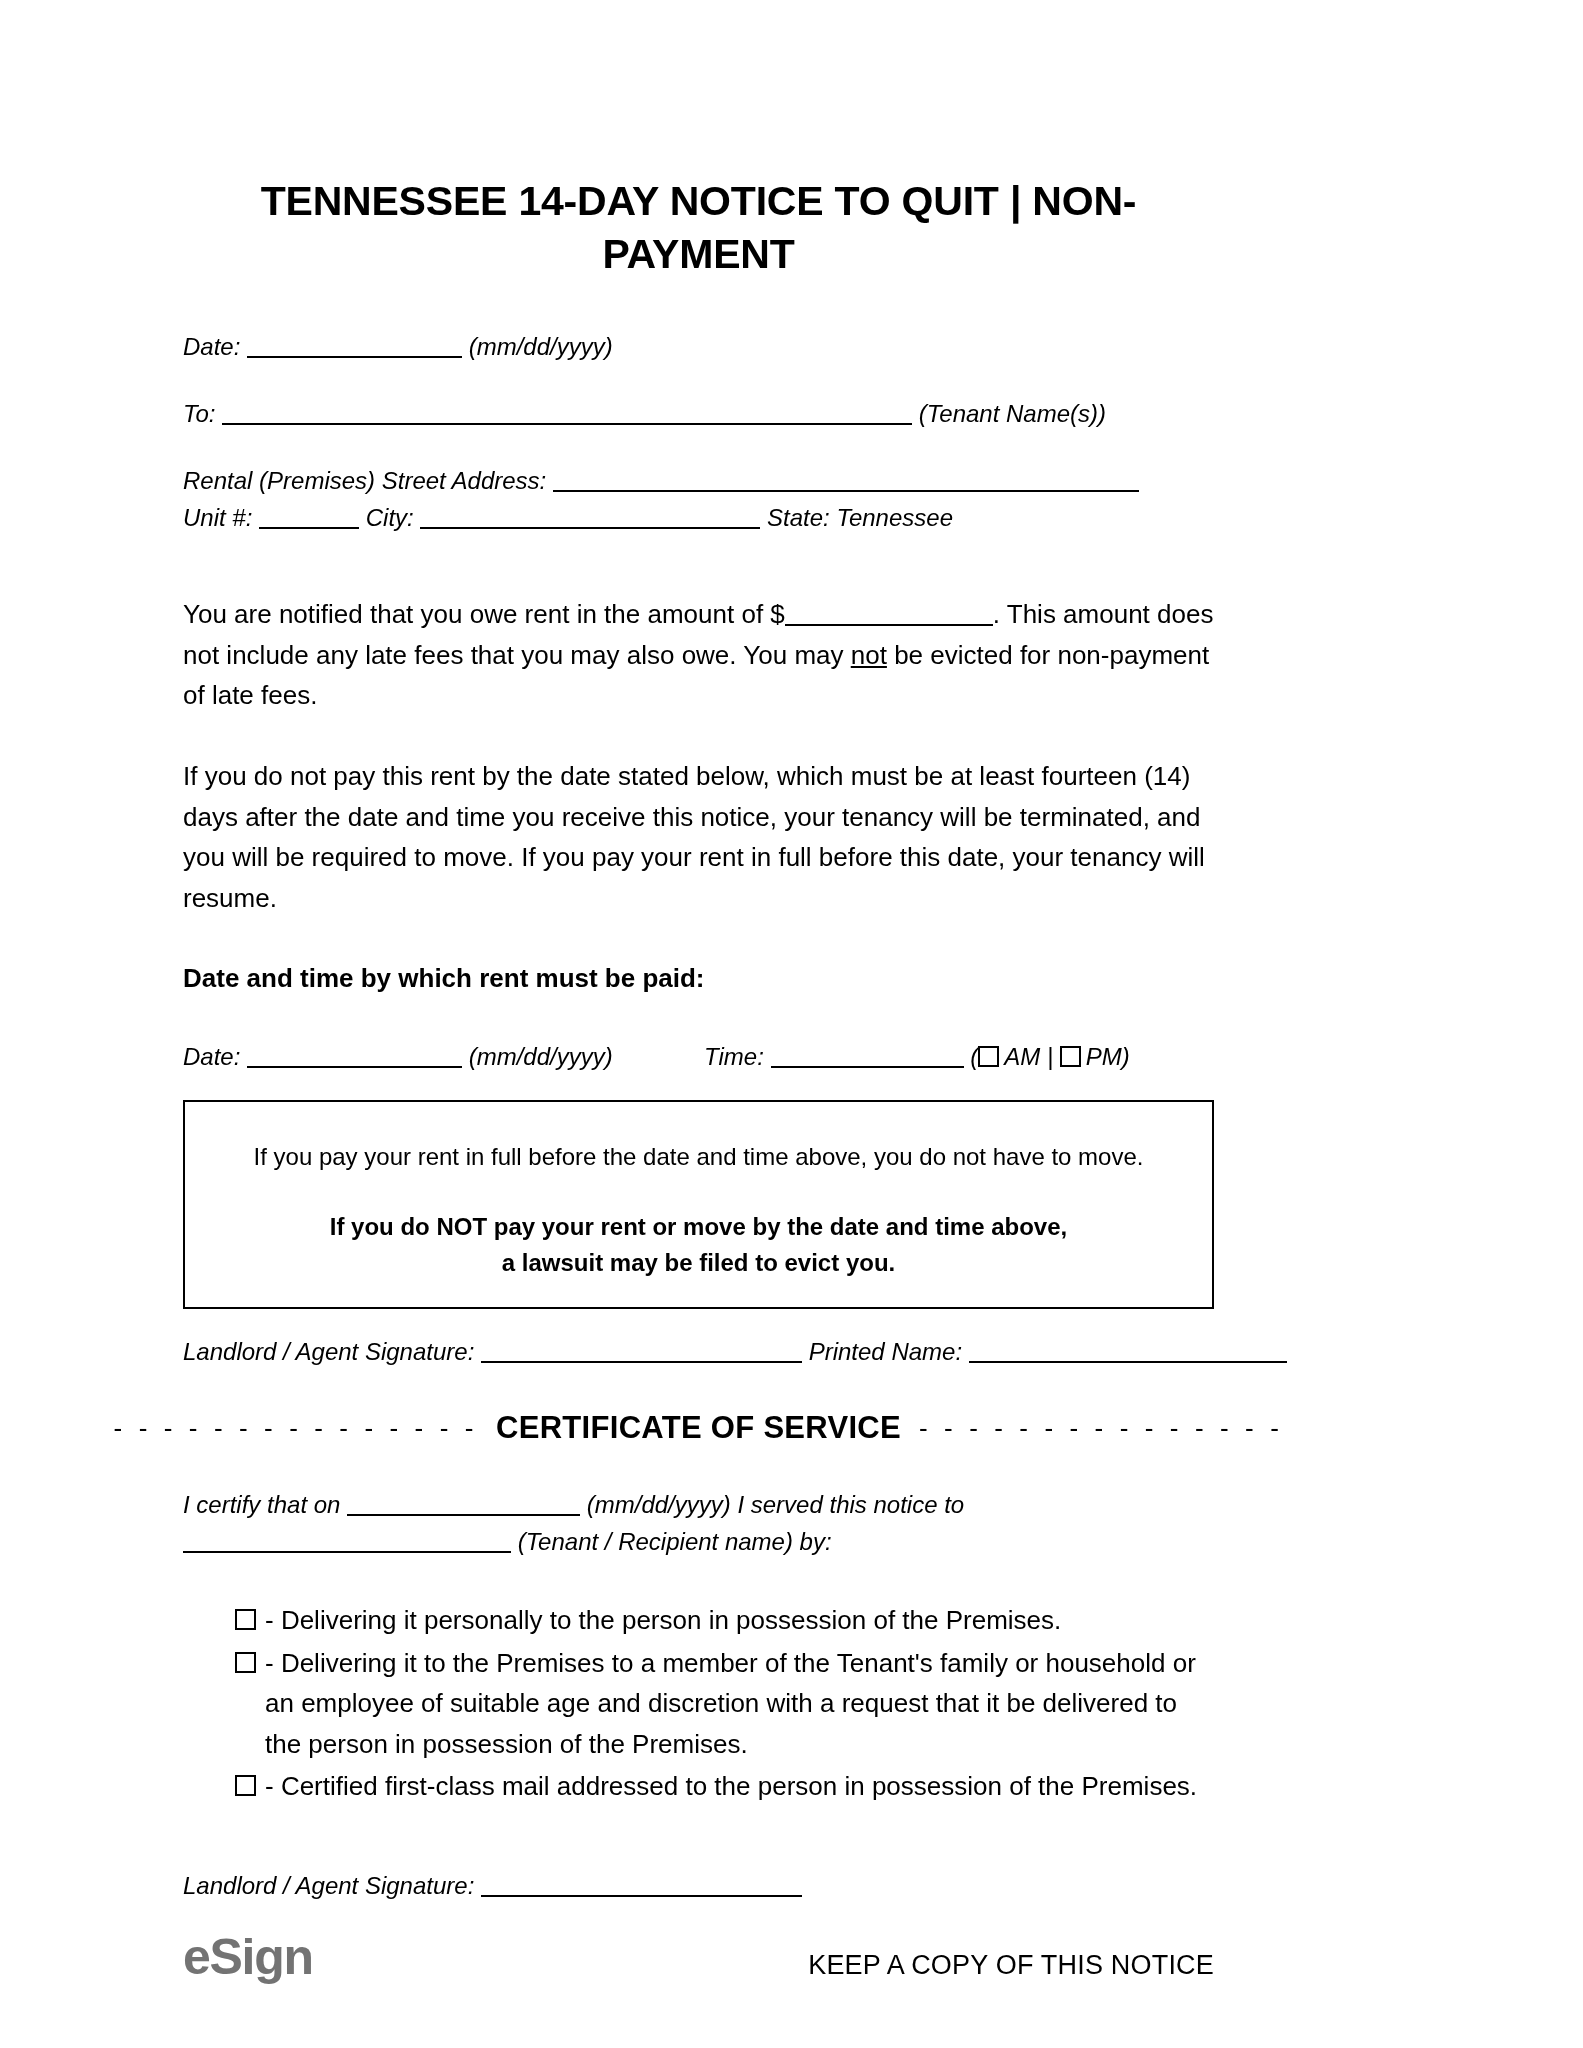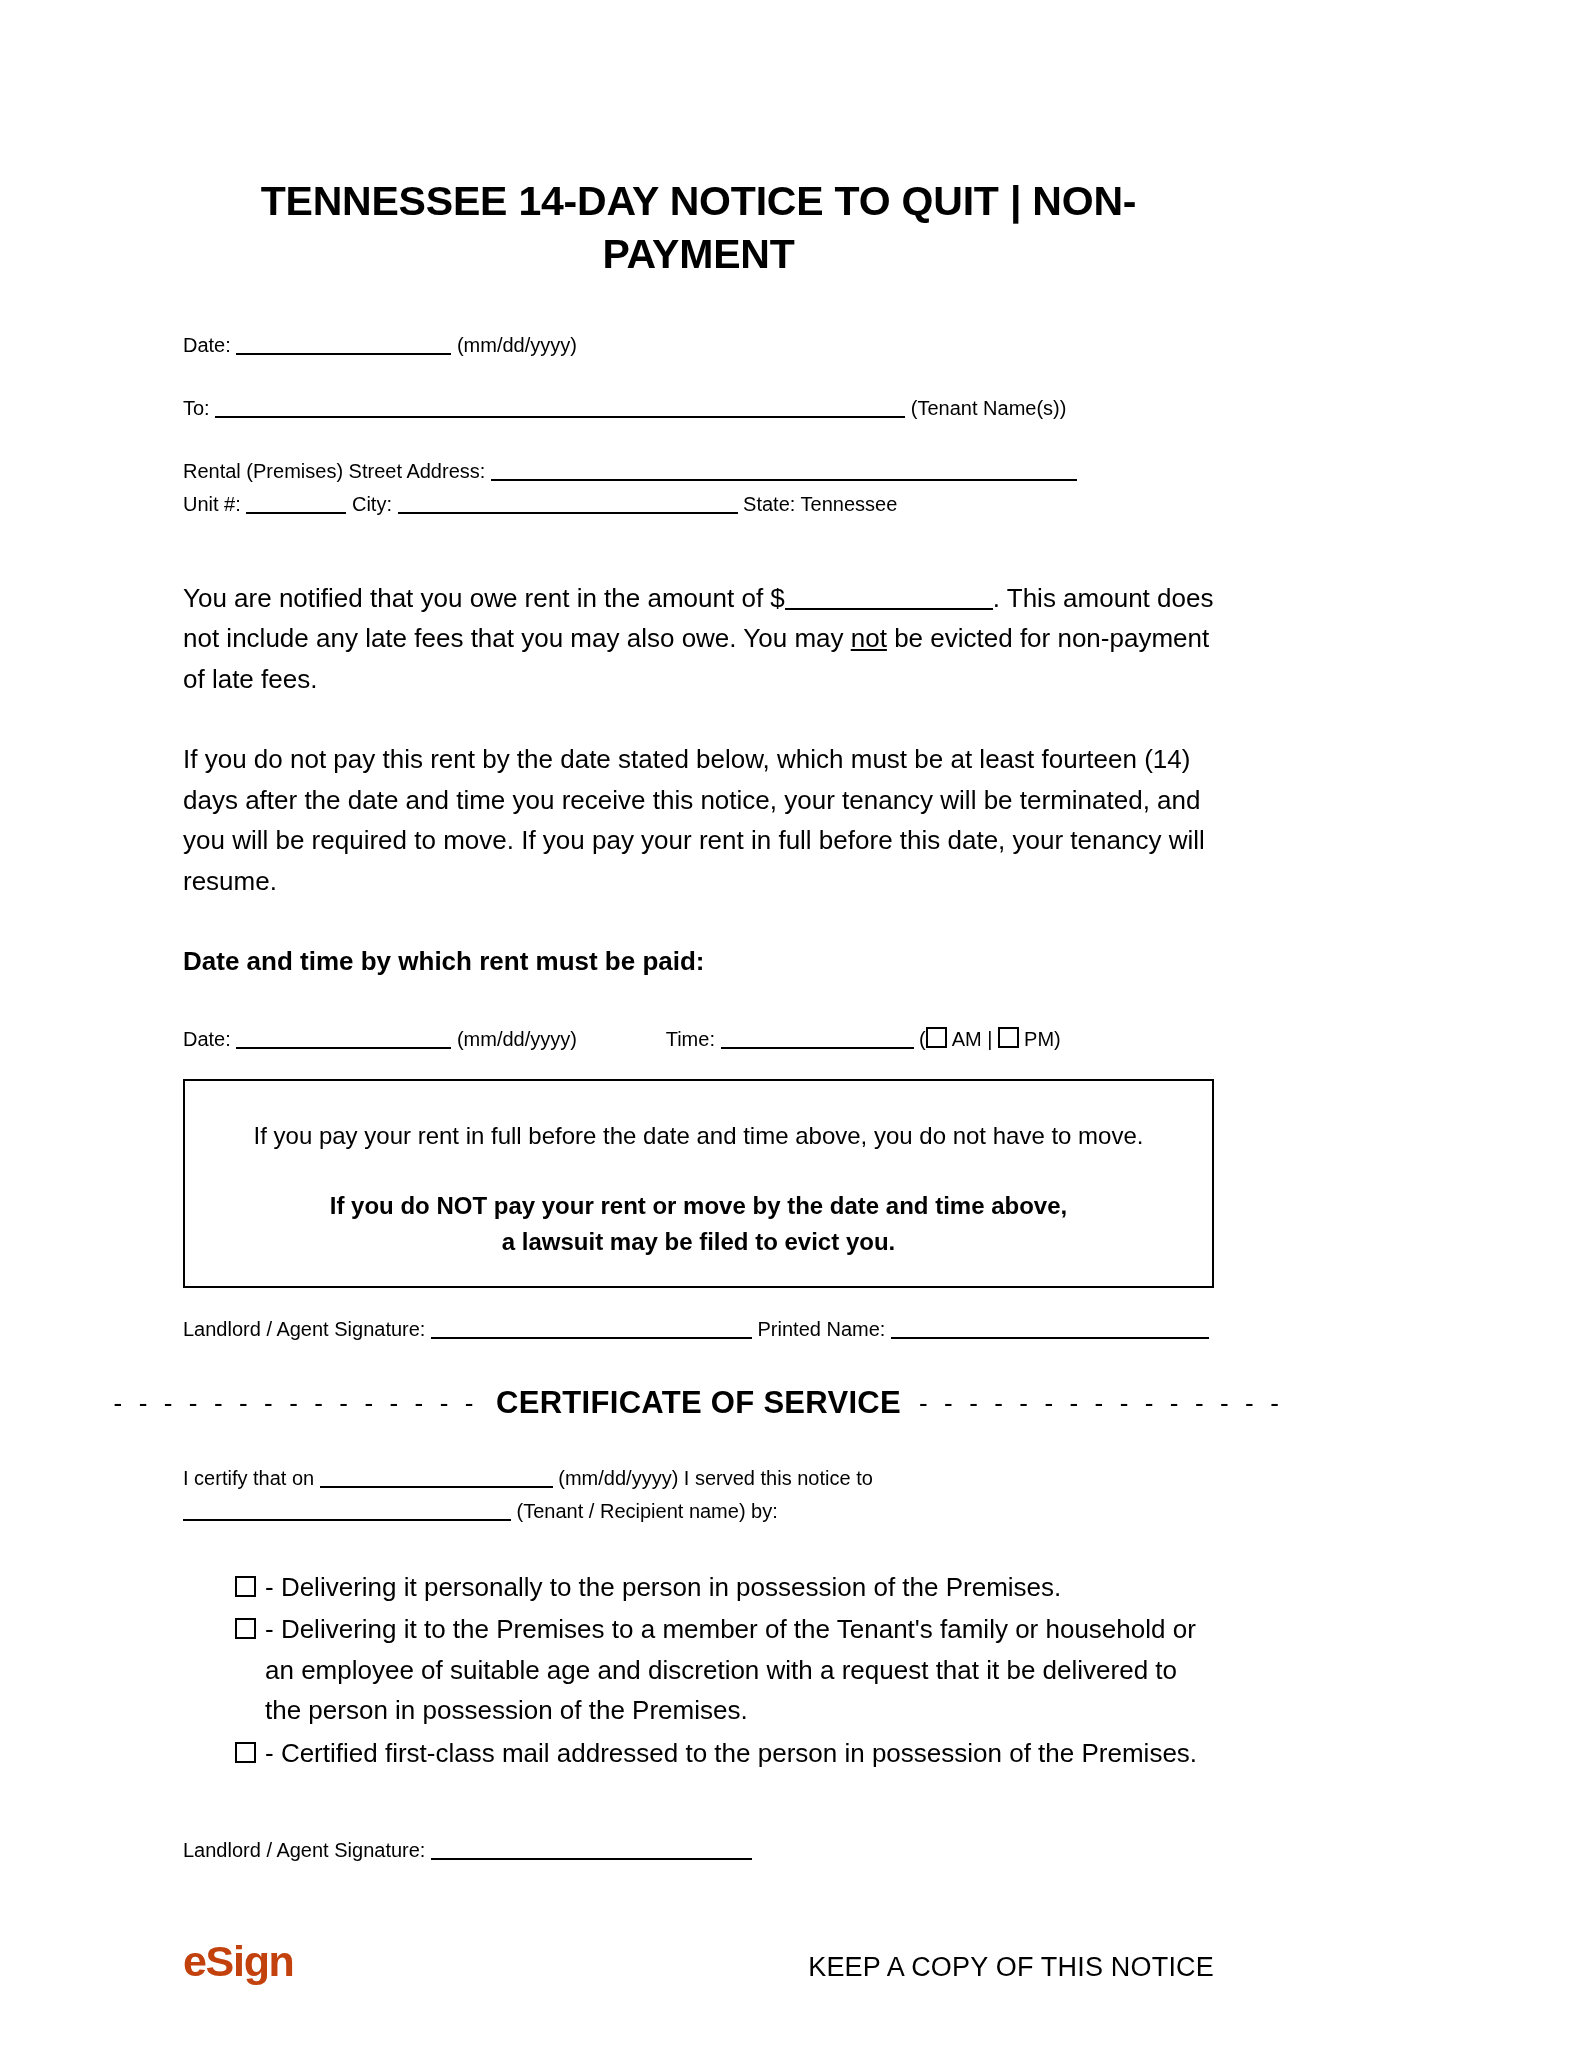--- a/index.html
+++ b/index.html
@@ -23,23 +23,24 @@
   .doc-title {
     font-size: 41px;
     font-weight: bold;
     text-align: center;
     line-height: 1.30;
     letter-spacing: -0.2px;
     margin: 0;
     padding-top: 175px;
   }
   .row {
-    font-size: 20px;
+    font-size: 24px;
     line-height: 1.55;
     white-space: nowrap;
+    font-style: italic;
   }
   .blk {
     font-size: 26px;
     line-height: 1.55;
   }
   .gap-a { height: 46px; }
   .gap-b { height: 30px; }
   .gap-c { height: 58px; }
   .gap-d { height: 40px; }
   .gap-e { height: 24px; }
@@ -134,24 +135,24 @@
   .footer {
     position: absolute;
     left: 183px;
     right: 183px;
     bottom: 62px;
     display: flex;
     align-items: baseline;
     justify-content: space-between;
   }
   .esign-logo {
-    font-size: 43px;
+    font-size: 50px;
     font-weight: bold;
     letter-spacing: -1.3px;
-    color: #c2410c;
+    color: #737373;
   }
   .keep-copy {
     font-size: 27px;
     letter-spacing: 0.2px;
   }
 </style>
 </head>
 <body>
 
 <div class="page">

